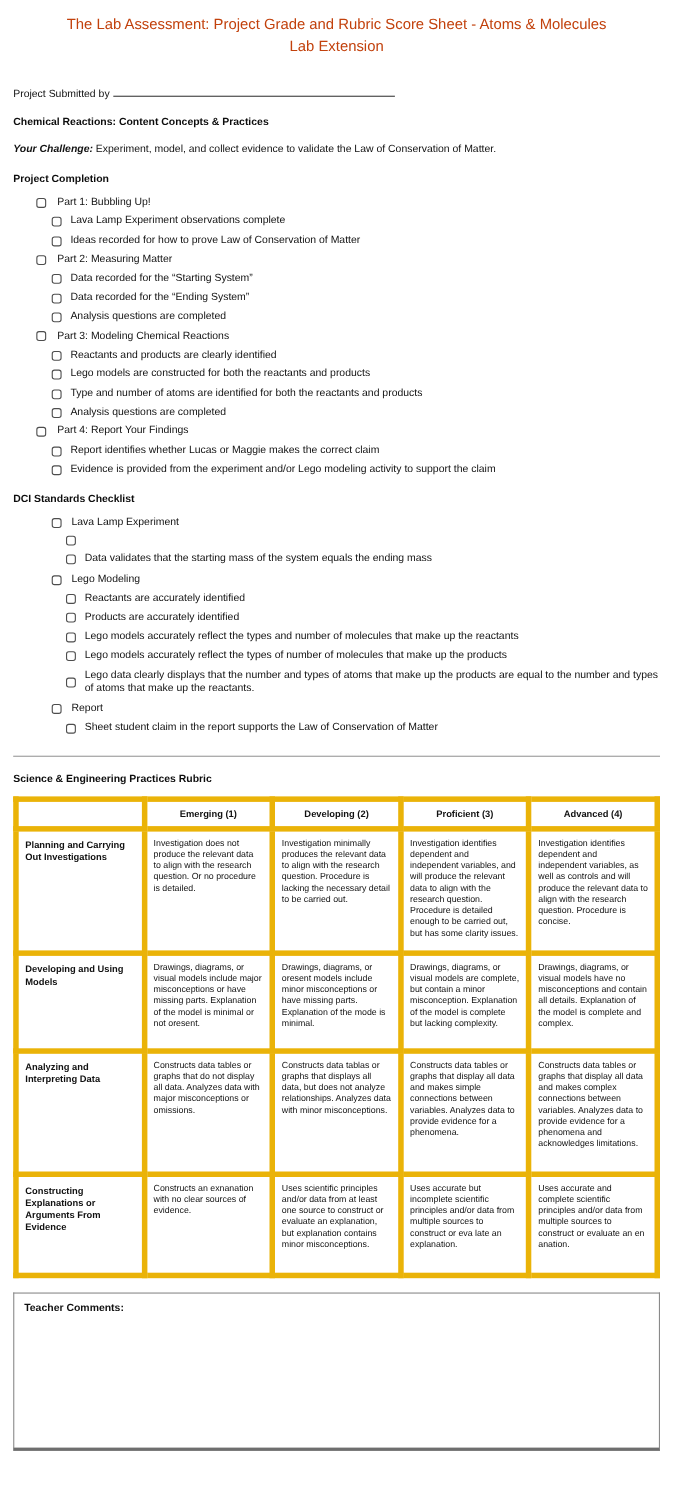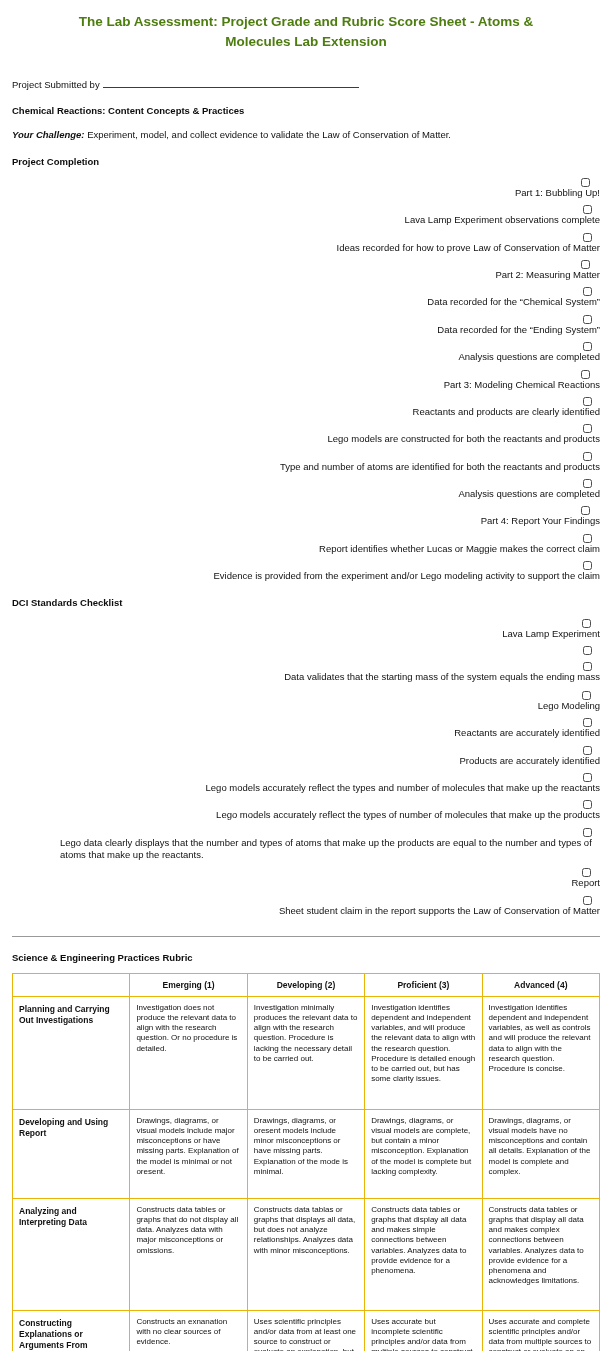--- a/index.html
+++ b/index.html
@@ -1,44 +1,44 @@
 <!DOCTYPE html>
 <html><head>
 <meta charset="utf-8">
 <style>
   html,body { margin:0; padding:0; background:#ffffff; }
   body { font-family:"Liberation Sans", sans-serif; color:#111; }
   .page { width:612px; min-height:1351px; box-sizing:border-box; padding:10px 12px 18px; }
 
-  .title { font-size:13.5px; font-weight:bold; text-align:center; line-height:1.5;
-           max-width:492px; margin:2px auto 0; color:#4d7c0f; }
+  .title { font-size:13.5px; font-weight:normal; text-align:center; line-height:1.5;
+           max-width:492px; margin:2px auto 0; color:#c2410c; }
 
   .submitted { margin-top:26px; font-size:9.5px; }
   .blank-line { display:inline-block; width:256px; border-bottom:1.5px solid #3c3c3c;
                 height:0.85em; margin-left:3px; vertical-align:baseline; }
 
   h2.sec { font-size:9.5px; font-weight:bold; margin:15px 0 0; color:#0d0d0d; }
   .challenge { font-size:9.5px; margin:13px 0 0; line-height:1.3; }
   .challenge .lbl { font-weight:bold; font-style:italic; }
 
   .checklist { margin-top:10px; }
-  .check-row { display:flex; align-items:flex-end; font-size:9.5px; line-height:1.25;
-               margin-bottom:5.5px;flex-direction:column; }
+  .check-row { display:flex; align-items:center; font-size:9.5px; line-height:1.25;
+               margin-bottom:5.5px; }
   .check-row .lab { flex:1; }
   .cb { flex:0 0 auto; width:9px; height:9px; border:1px solid #4d4d4d; border-radius:2.5px;
         margin-top:1px; box-sizing:border-box; background:#fff; }
   .pc1 { padding-left:21px; } .pc1 .cb { margin-right:10px; }
   .pc2 { padding-left:35px; } .pc2 .cb { margin-right:8px; }
   .dci1 { padding-left:35px; margin-top:7px; } .dci1 .cb { margin-right:9px; }
   .dci2 { padding-left:48px; } .dci2 .cb { margin-right:8px; }
 
   hr.divider { border:none; border-top:1px solid #999; margin:19px 0 0; }
 
   table.rubric { width:100%; border-collapse:collapse; margin-top:10px; table-layout:fixed; }
-  .rubric th, .rubric td { border:1px solid #eab308; vertical-align:top; }
+  .rubric th, .rubric td { border:5px solid #eab308; vertical-align:top; }
   .rubric th { font-size:8.5px; font-weight:bold; text-align:center; padding:6px 2px; height:22px; box-sizing:border-box; }
   .rubric td.row-label { font-size:8.5px; font-weight:bold; text-align:left; padding:7px 6px; line-height:1.3; }
   .rubric td.cell { font-size:8px; text-align:left; padding:6px 6px; line-height:1.28; }
   tr.r1 { height:113px; } tr.r2 { height:89px; } tr.r3 { height:112px; } tr.r4 { height:92px; }
 
   .footer-box { margin-top:13px; border:1px solid #8a8a8a; border-bottom:3px solid #6e6e6e; }
   .comments { min-height:124px; padding:8px 9px; font-size:9.5px; font-weight:bold; }
 </style>
 </head>
 <body>
@@ -73,21 +73,21 @@
       <span class="cb"></span>
       <span class="lab">Ideas recorded for how to prove Law of Conservation of Matter</span>
     </div>
 
     <div class="check-row pc1">
       <span class="cb"></span>
       <span class="lab">Part 2: Measuring Matter</span>
     </div>
     <div class="check-row pc2">
       <span class="cb"></span>
-      <span class="lab">Data recorded for the “Chemical System”</span>
+      <span class="lab">Data recorded for the “Starting System”</span>
     </div>
     <div class="check-row pc2">
       <span class="cb"></span>
       <span class="lab">Data recorded for the “Ending System”</span>
     </div>
     <div class="check-row pc2">
       <span class="cb"></span>
       <span class="lab">Analysis questions are completed</span>
     </div>
 
@@ -199,21 +199,21 @@
     </thead>
     <tbody>
       <tr class="r1">
         <td class="row-label">Planning and Carrying Out Investigations</td>
         <td class="cell">Investigation does not produce the relevant data to align with the research question. Or no procedure is detailed.</td>
         <td class="cell">Investigation minimally produces the relevant data to align with the research question. Procedure is lacking the necessary detail to be carried out.</td>
         <td class="cell">Investigation identifies dependent and independent variables, and will produce the relevant data to align with the research question. Procedure is detailed enough to be carried out, but has some clarity issues.</td>
         <td class="cell">Investigation identifies dependent and independent variables, as well as controls and will produce the relevant data to align with the research question. Procedure is concise.</td>
       </tr>
       <tr class="r2">
-        <td class="row-label">Developing and Using Report</td>
+        <td class="row-label">Developing and Using Models</td>
         <td class="cell">Drawings, diagrams, or visual models include major misconceptions or have missing parts. Explanation of the model is minimal or not oresent.</td>
         <td class="cell">Drawings, diagrams, or oresent models include minor misconceptions or have missing parts. Explanation of the mode is minimal.</td>
         <td class="cell">Drawings, diagrams, or visual models are complete, but contain a minor misconception. Explanation of the model is complete but lacking complexity.</td>
         <td class="cell">Drawings, diagrams, or visual models have no misconceptions and contain all details. Explanation of the model is complete and complex.</td>
       </tr>
       <tr class="r3">
         <td class="row-label">Analyzing and Interpreting Data</td>
         <td class="cell">Constructs data tables or graphs that do not display all data. Analyzes data with major misconceptions or omissions.</td>
         <td class="cell">Constructs data tablas or graphs that displays all data, but does not analyze relationships. Analyzes data with minor misconceptions.</td>
         <td class="cell">Constructs data tables or graphs that display all data and makes simple connections between variables. Analyzes data to provide evidence for a phenomena.</td>

